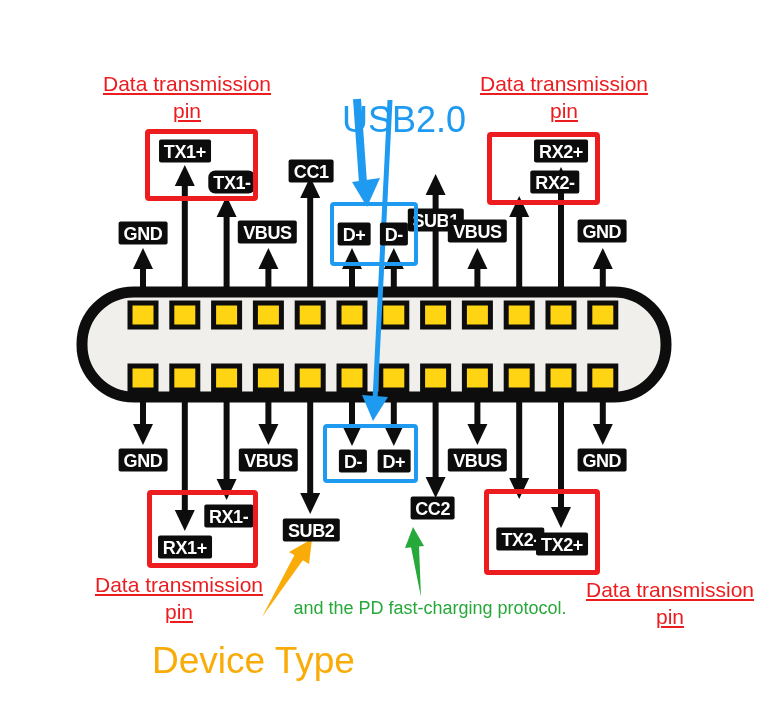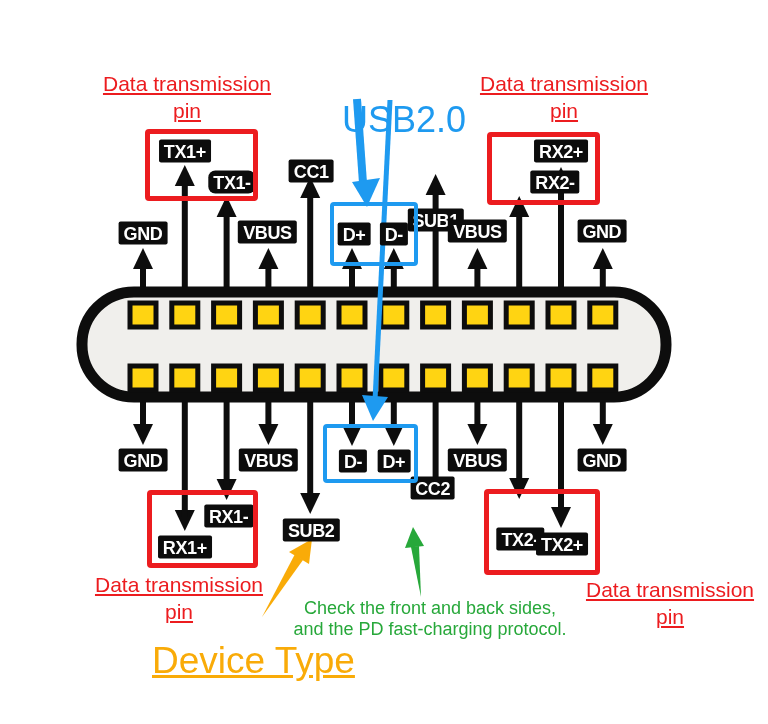--- a/index.html
+++ b/index.html
@@ -13,21 +13,21 @@
     font-weight:bold; font-size:18px; line-height:1;
     padding:3px 5px 2px 5px; border-radius:2px; letter-spacing:-0.4px;
     white-space:nowrap;
   }
   .box { position:absolute; box-sizing:border-box; border-radius:4px; background:transparent; }
   .box.red  { border:5px solid var(--red); }
   .box.blue { border:4px solid var(--blue); }
   .ann { position:absolute; text-align:center; color:var(--red); font-size:21px; line-height:27px;text-decoration:underline; }
   .usb2-label { position:absolute; color:var(--blue); font-size:36px;margin-top:37px; }
   .green-note { position:absolute; text-align:center; color:var(--green); font-size:18px; line-height:21px; }
-  .device-type { position:absolute; color:var(--orange); font-size:37px;text-decoration:underline; }
+  .device-type { position:absolute; color:var(--orange); font-size:37px; }
 </style>
 </head>
 <body>
 
 <div class="stage">
 
   <svg id="diagram-svg" width="768" height="724" viewBox="0 0 768 724">
       <g>
         <polygon points="143,248 133,269 153,269" fill="#0d0d0d"></polygon>
         <line x1="143" y1="262" x2="143" y2="298" stroke="#0d0d0d" stroke-width="6"></line>
@@ -180,21 +180,21 @@
       <div class="chip" style="left: 535px; top: 182px; margin-left: 20px;">RX2-</div>
       <div class="chip" style="left: 561px; top: 151px;">RX2+</div>
       <div class="chip" style="left: 601.8px; top: 231px;">GND</div>
       <div class="chip" style="left: 143px; top: 460px;">GND</div>
       <div class="chip" style="left: 184.8px; top: 547px; text-align: right;">RX1+</div>
       <div class="chip" style="left: 228.6px; top: 516px;">RX1-</div>
       <div class="chip" style="left: 268.4px; top: 460px;">VBUS</div>
       <div class="chip" style="left: 311.2px; top: 530px;">SUB2</div>
       <div class="chip" style="left: 353px; top: 461px;">D-</div>
       <div class="chip" style="left: 393.8px; top: 461px;">D+</div>
-      <div class="chip" style="left: 432.6px; top: 488px;">CC2</div>
+      <div class="chip" style="left: 432.6px; top: 508px;">CC2</div>
       <div class="chip" style="left: 477.4px; top: 460px;">VBUS</div>
       <div class="chip" style="left: 520.2px; top: 539px;">TX2-</div>
       <div class="chip" style="left: 562px; top: 544px;">TX2+</div>
       <div class="chip" style="left: 601.8px; top: 460px;">GND</div>
     </div>
 
   <div class="box red" style="left:145px; top:129px; width:113px; height:72px;"></div>
   <div class="box red" style="left:487px; top:132px; width:113px; height:73px;"></div>
   <div class="box red" style="left:147px; top:490px; width:111px; height:78px;"></div>
   <div class="box red" style="left:484px; top:489px; width:116px; height:86px;"></div>
@@ -214,19 +214,18 @@
     <div>pin</div>
   </div>
   <div class="ann" style="left:540px; top:576px; width:260px;">
     <div>Data transmission</div>
     <div>pin</div>
   </div>
 
   <div class="usb2-label" style="left:342px; top:62px;">USB2.0</div>
 
   <div class="green-note" style="left:275px; top:598px; width:310px;">
-    <div>Check the front and back sides,</div>
     <div>and the PD fast-charging protocol.</div>
   </div>
 
   <div class="device-type" style="left:152px; top:640px;">Device Type</div>
 
 </div>
 
 </body></html>

